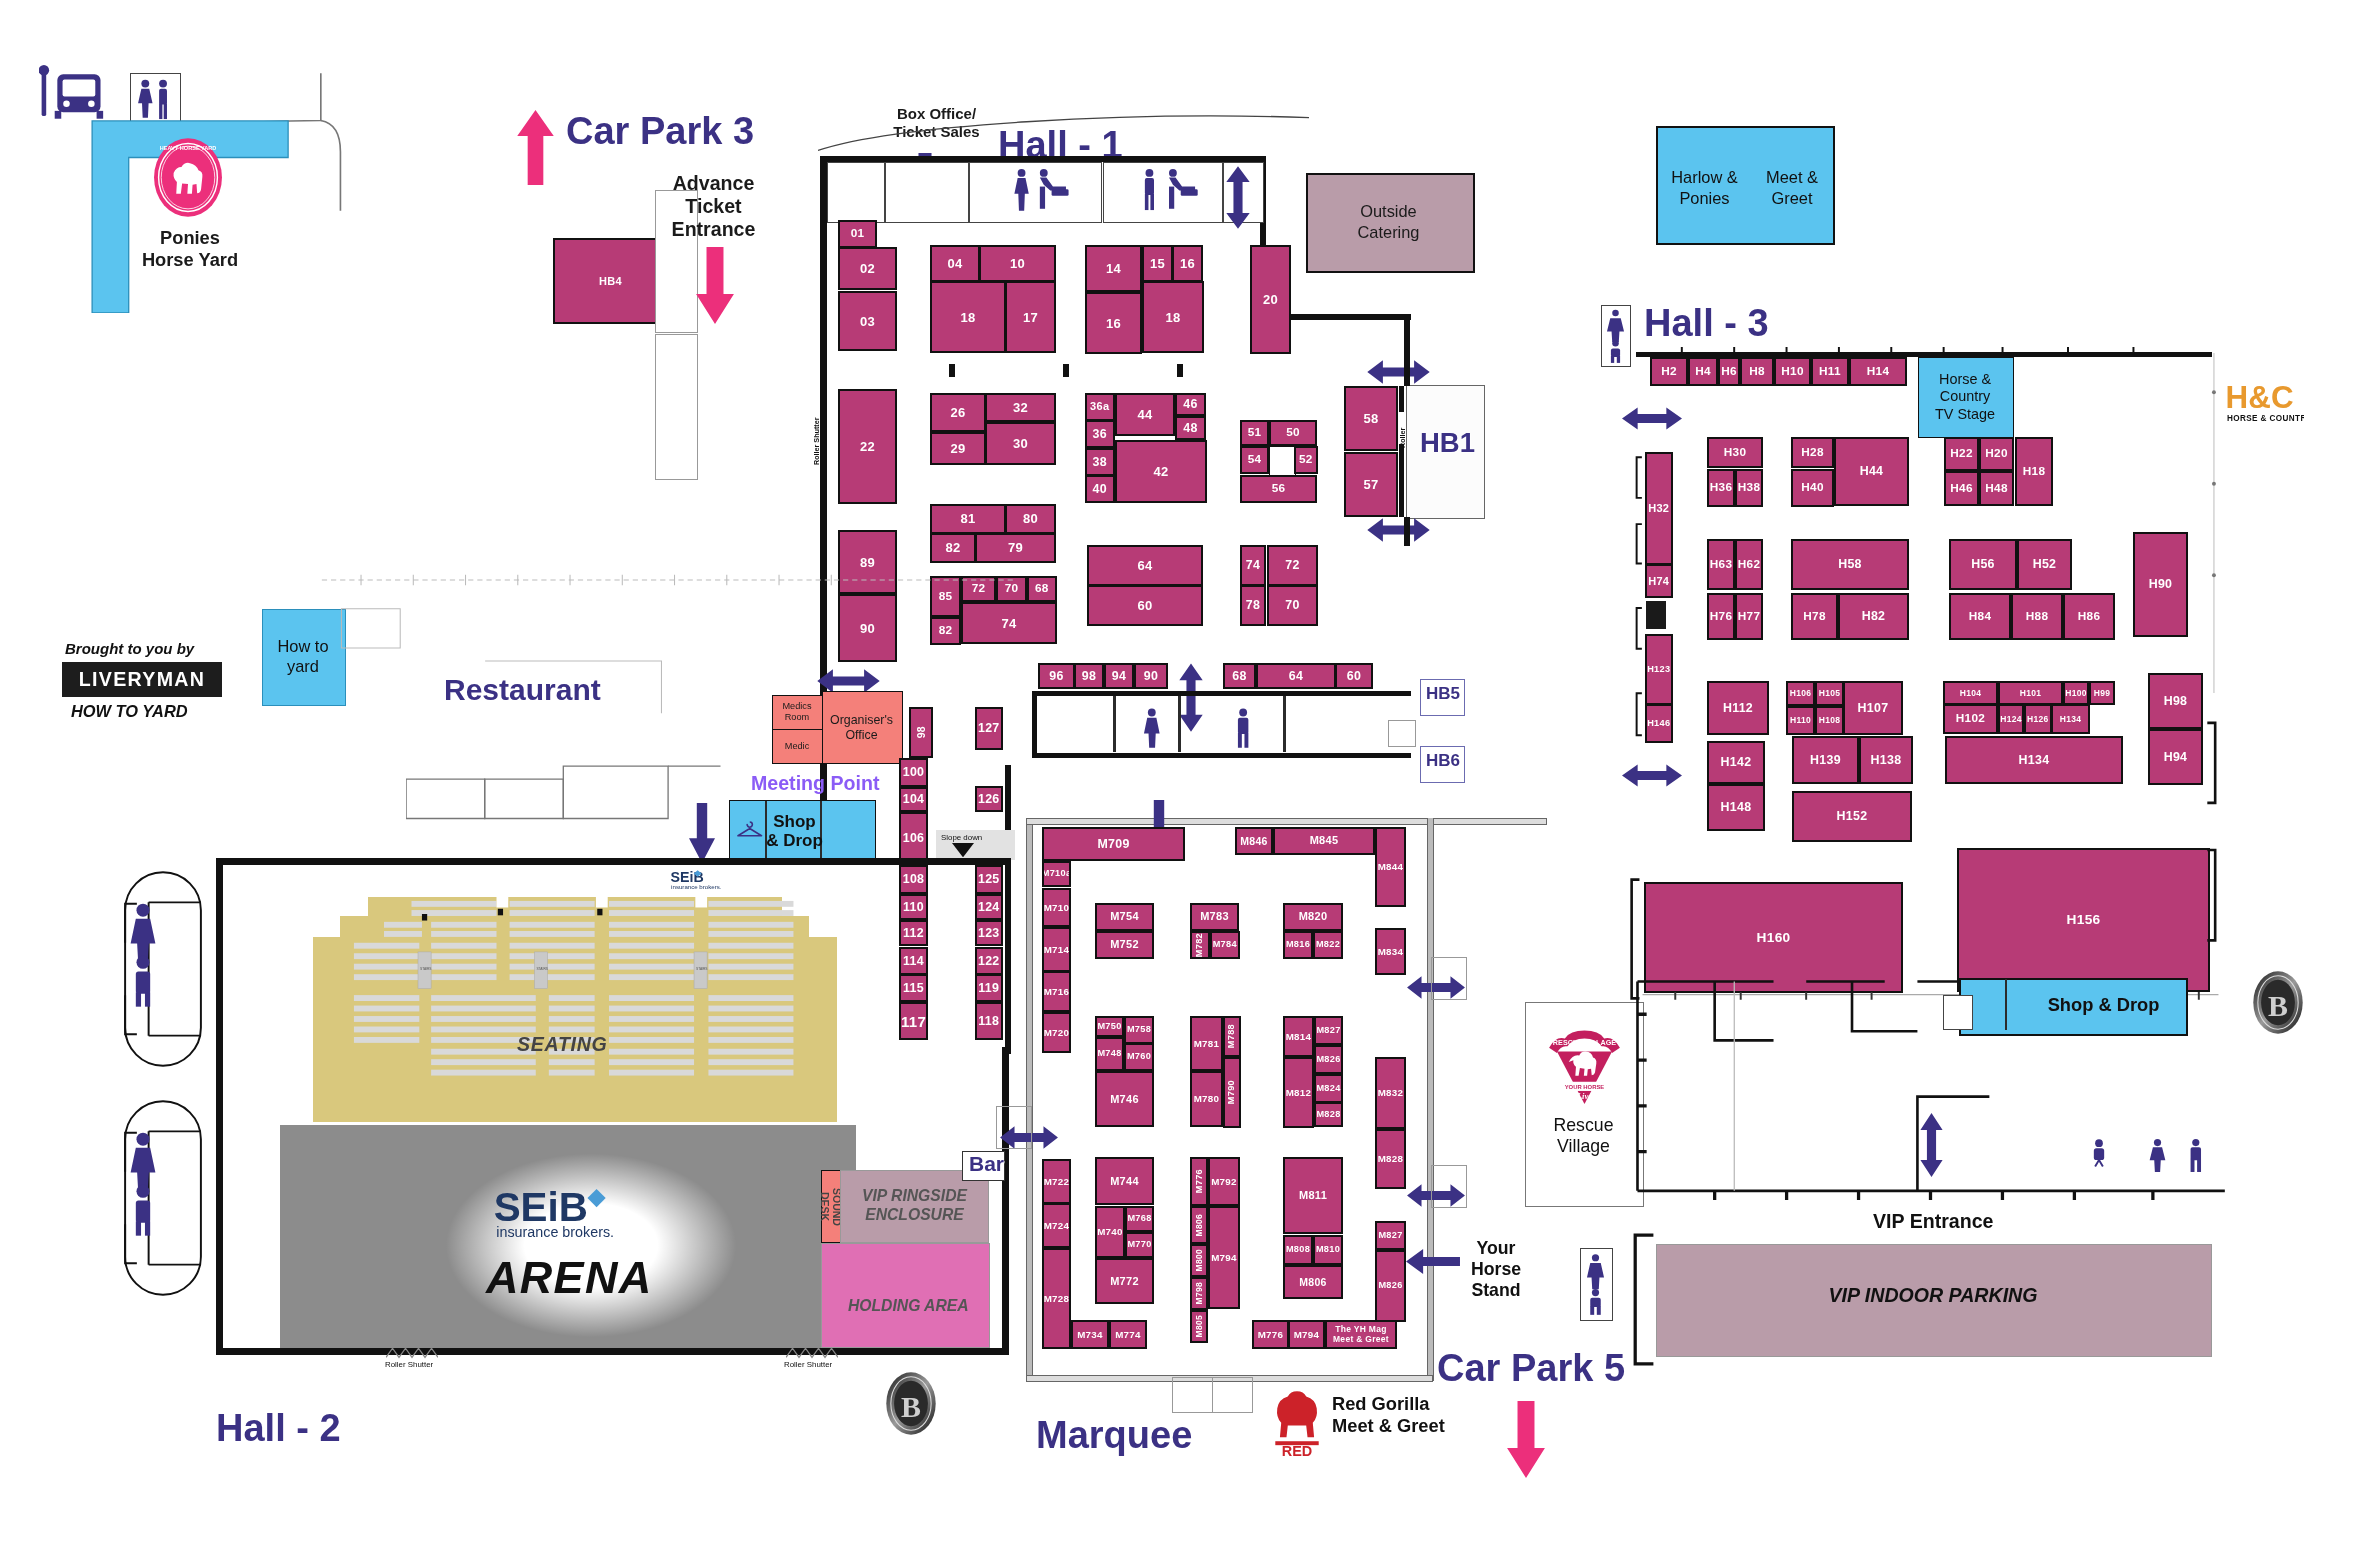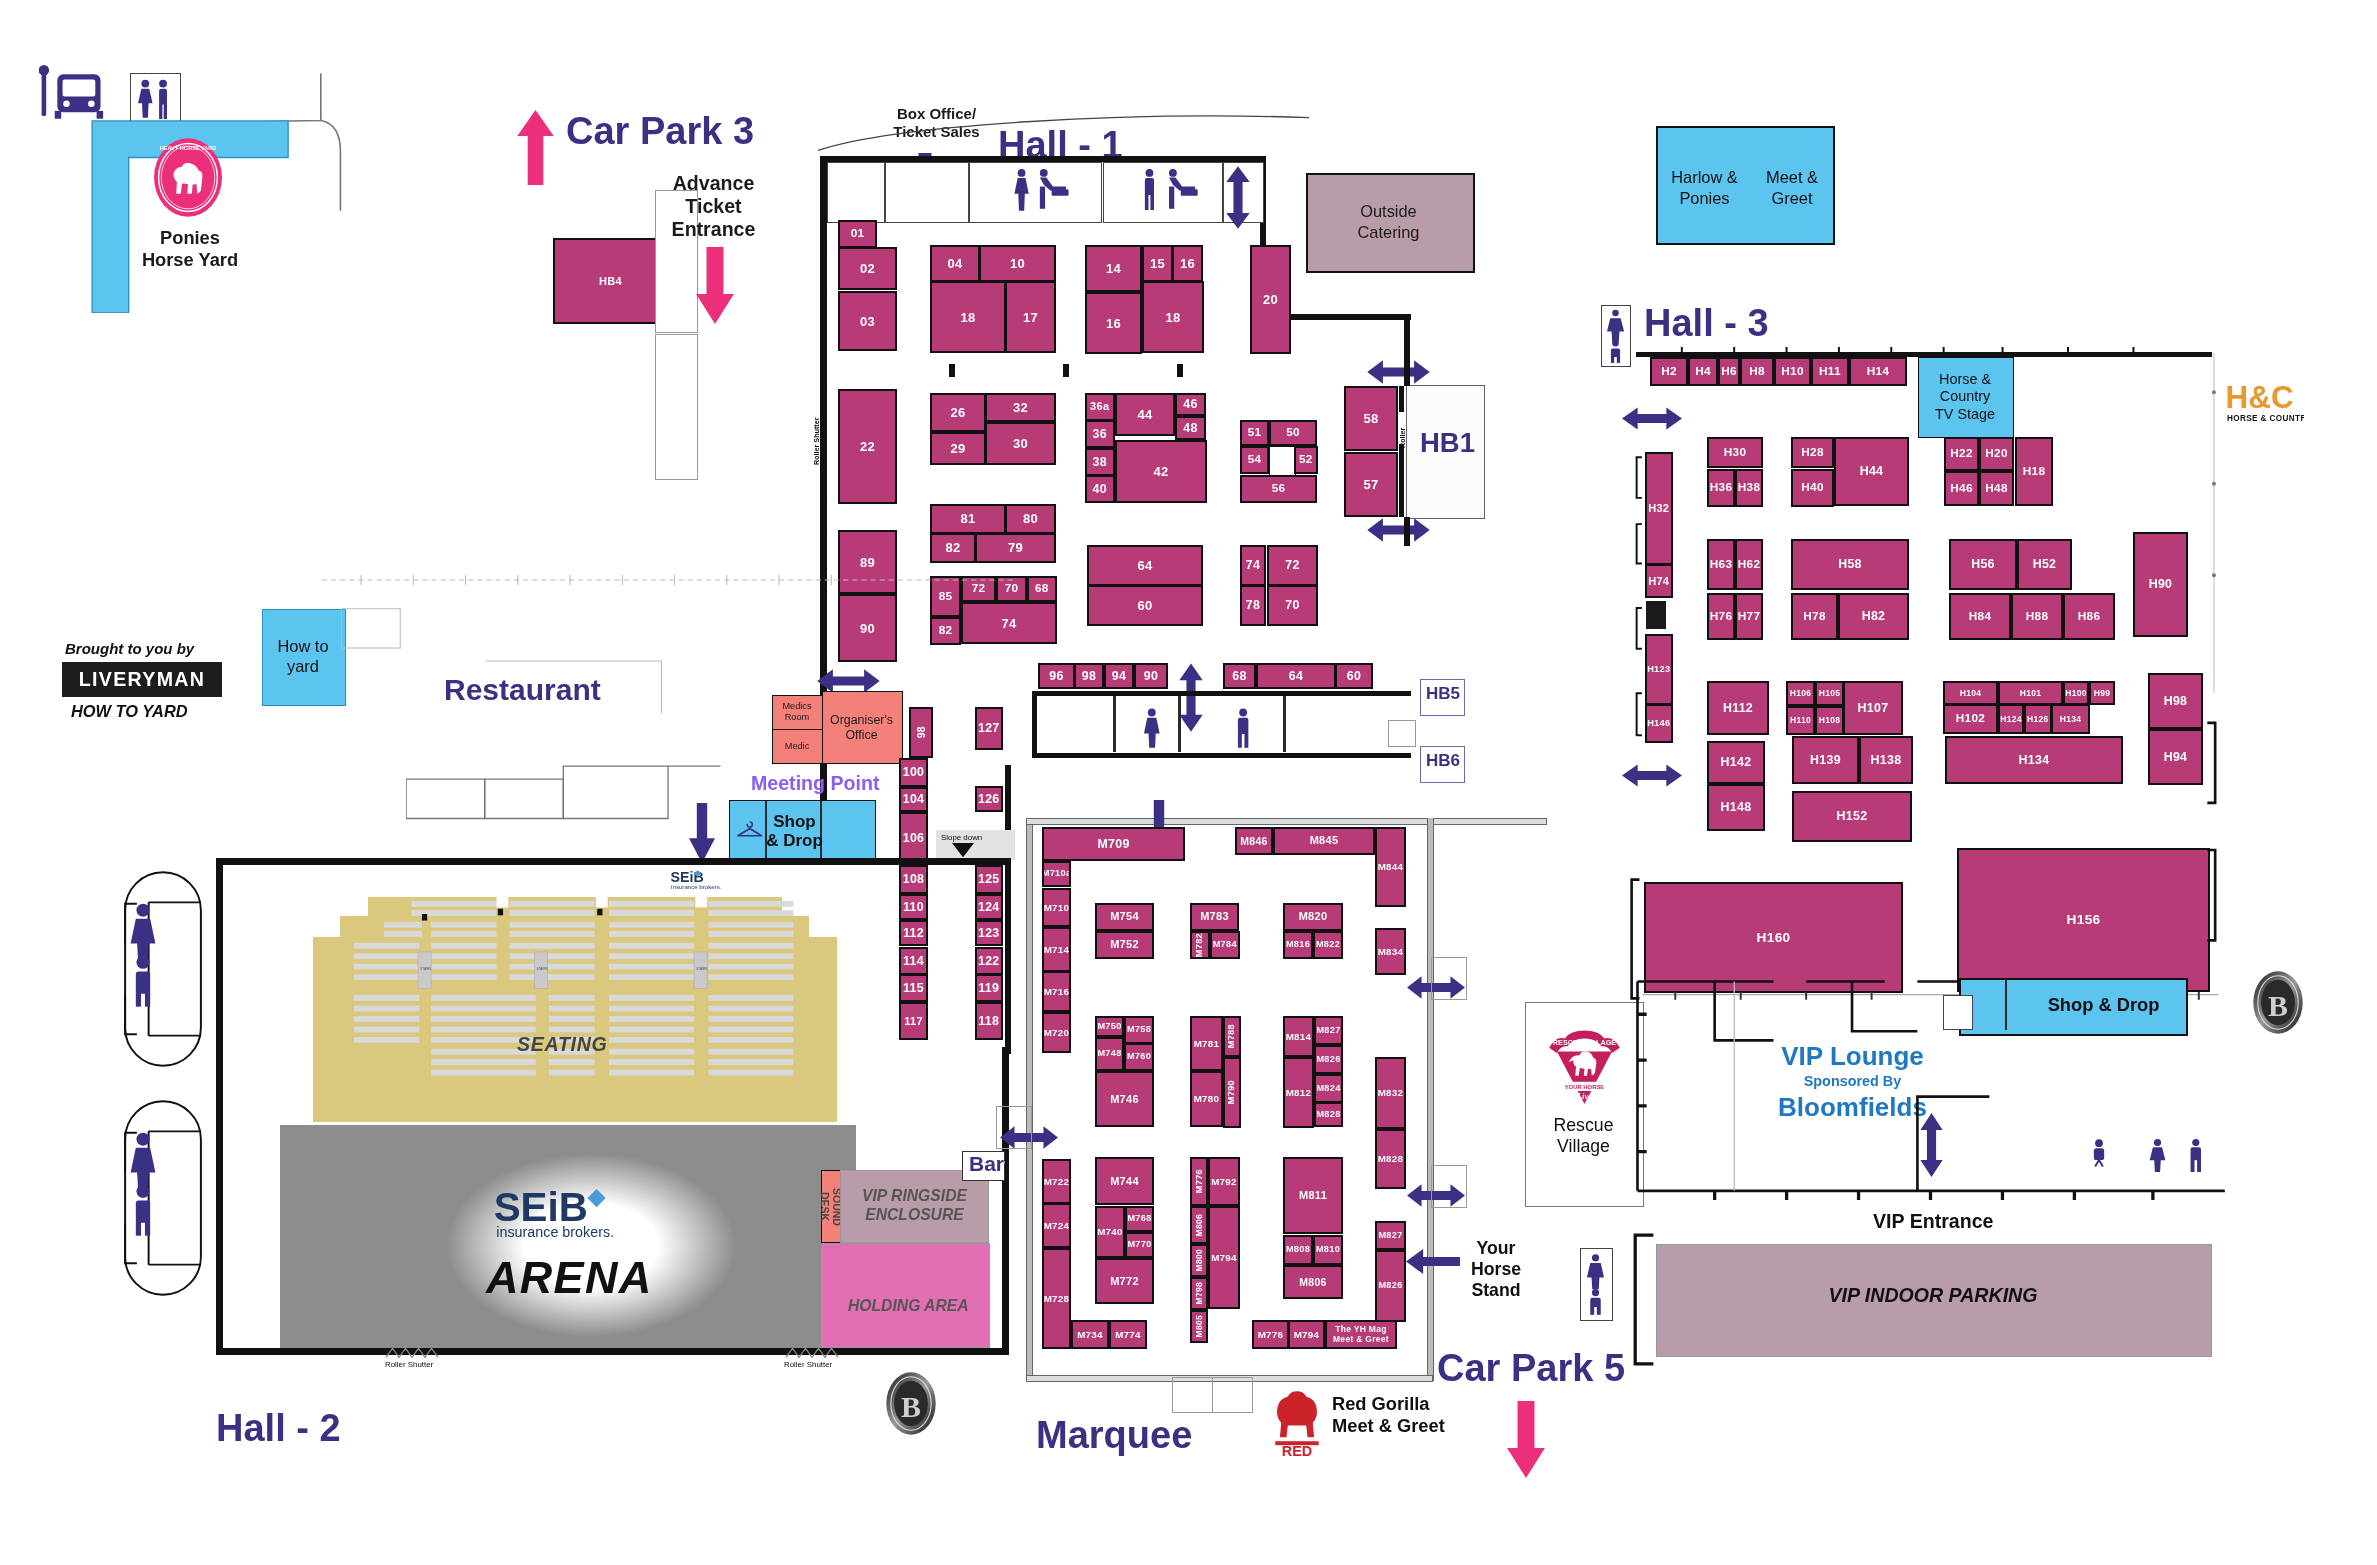--- a/index.html
+++ b/index.html
@@ -486,21 +486,21 @@
     </div>
   <div class="stand" style="left:899px;top:920px;width:29px;height:26px;font-size:12.4px">
       <span>112</span>
     </div>
   <div class="stand" style="left:899px;top:947px;width:29px;height:27.5px;font-size:12.4px">
       <span>114</span>
     </div>
   <div class="stand" style="left:899px;top:974px;width:29px;height:27.5px;font-size:12.4px">
       <span>115</span>
     </div>
-  <div class="stand" style="left:899px;top:1002px;width:29px;height:38px;font-size:11px">
+  <div class="stand" style="left:899px;top:1002px;width:29px;height:38px;font-size:15px">
       <span>117</span>
     </div>
 
   <div class="stand" style="left:975px;top:707px;width:27.5px;height:43px;font-size:12.4px">
       <span>127</span>
     </div>
   <div class="stand" style="left:975px;top:786px;width:27.5px;height:26px;font-size:12.4px">
       <span>126</span>
     </div>
   <div class="stand" style="left:975px;top:865px;width:27.5px;height:29px;font-size:12.4px">
@@ -1264,25 +1264,20 @@
     <rect x="28" y="82" width="64" height="14" fill="#fff"></rect>
     <text x="60" y="93" text-anchor="middle" font-family="Liberation Sans, sans-serif" font-size="9" font-weight="700" fill="#c31f5e">YOUR HORSE</text>
     <text x="60" y="108" text-anchor="middle" font-family="Liberation Serif, serif" font-size="13" font-style="italic" font-weight="700" fill="#fff">Live</text>
     <text x="60" y="26" text-anchor="middle" font-family="Liberation Sans, sans-serif" font-size="11" font-weight="700" fill="#fff">RESCUE VILLAGE</text>
   </svg>
   <div class="label ctr" style="left:1525px;top:1113px;width:117px;height:46px;flex-direction:column;font-size:17.7px;line-height:1.2;color:#111">
     <span>Rescue</span>
     <span>Village</span>
   </div>
 
-  <div class="abs" style="left:1715px;top:1041px;width:275px;text-align:center">
-    <div style="font-size:26px;font-weight:700;color:#1f78c1">VIP Lounge</div>
-    <div style="font-size:14.4px;font-weight:700;color:#1f78c1;margin-top:1.3px">Sponsored By</div>
-    <div style="font-size:26px;font-weight:700;color:#1f78c1;margin-top:2.6px">Bloomfields</div>
-  </div>
 
   <svg class="abs" style="left:1636px;top:975px;width:589px;height:242px" viewBox="0 0 900 370">
     <g stroke="#111" stroke-width="4" fill="none">
       <path d="M2 10 H210 M260 10 H380 M430 10 H540 M580 10 H660"></path>
       <path d="M2 10 V330 M2 330 H900"></path>
       <path d="M120 10 V100 H210"></path>
       <path d="M330 10 V86 H430"></path>
       <path d="M540 186 H430 V330"></path>
     </g>
     <g stroke="#111" stroke-width="5">

